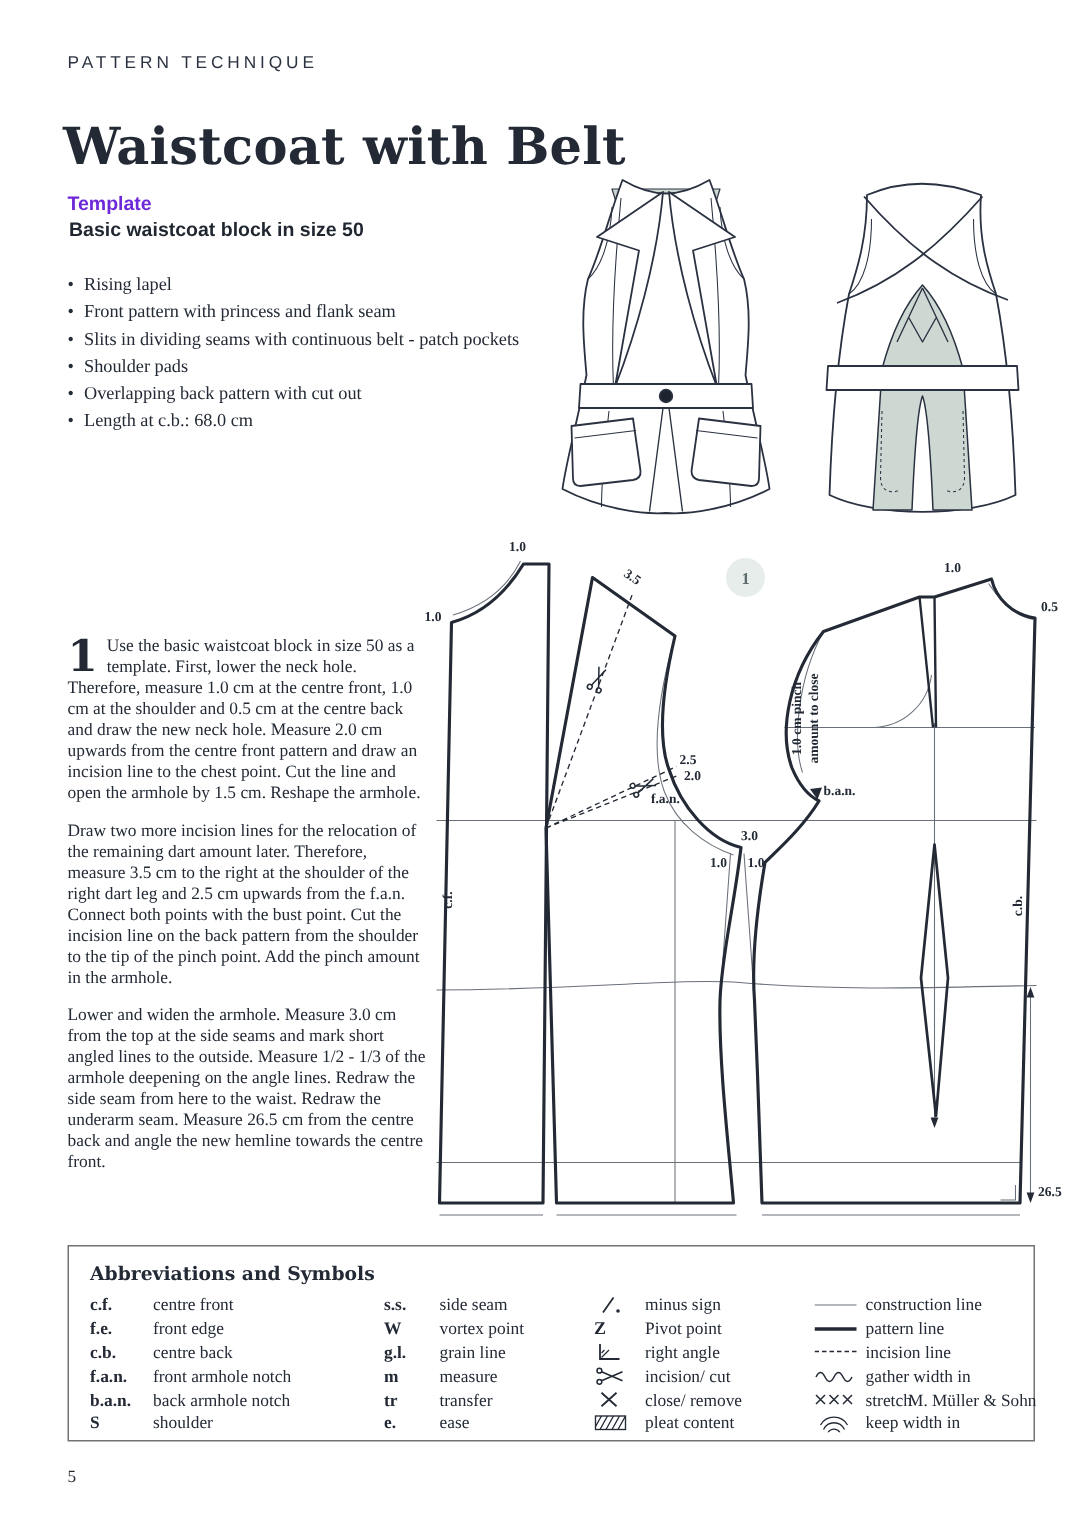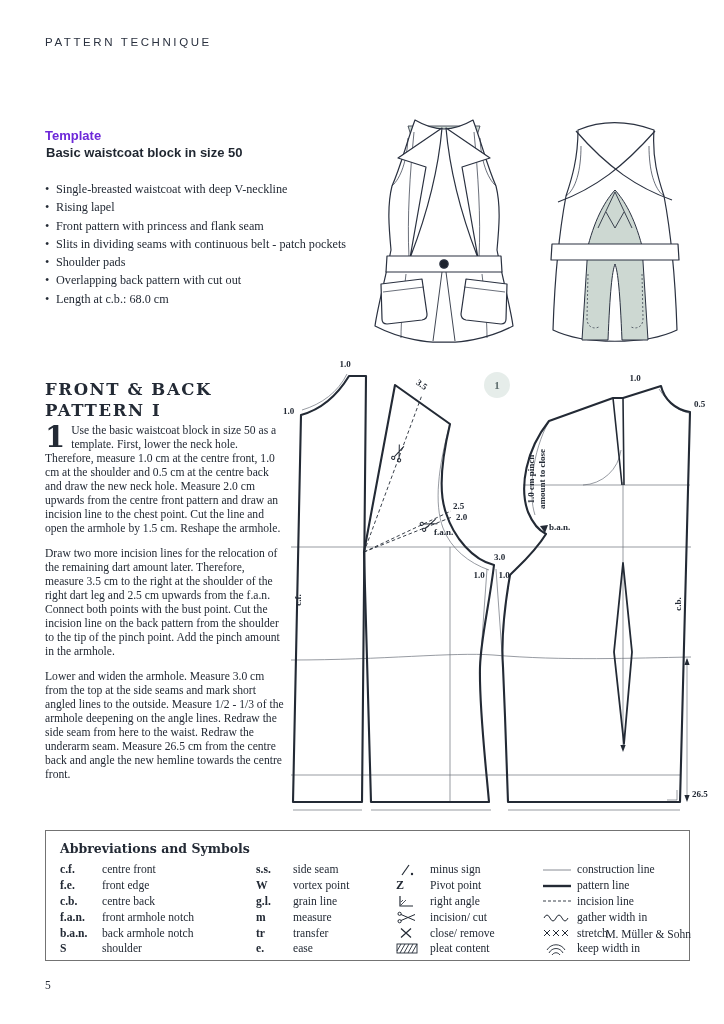--- a/index.html
+++ b/index.html
@@ -49,25 +49,25 @@
   
   svg text{font-family:"Liberation Serif",serif;}
   .dlab{font-size:9px;font-weight:bold;fill:#232a35;}
 </style>
 </head>
 <body>
 
 <div class="page">
 
   <div class="eyebrow">PATTERN TECHNIQUE</div>
+  <h1 class="title" style="margin:0;">Waistcoat with Belt</h1>
   <div class="template-label">Template</div>
   <div class="subtitle">Basic waistcoat block in size 50</div>
 
   <div class="features">
-    <div class="feature">Single-breasted waistcoat with deep V-neckline</div>
     <div class="feature">Rising lapel</div>
     <div class="feature">Front pattern with princess and flank seam</div>
     <div class="feature">Slits in dividing seams with continuous belt - patch pockets</div>
     <div class="feature">Shoulder pads</div>
     <div class="feature">Overlapping back pattern with cut out</div>
     <div class="feature">Length at c.b.: 68.0 cm</div>
   </div>
 
   <svg class="illu" style="left:360px;top:112px;" width="168" height="238" viewBox="0 0 168 238">
     <g stroke="#2a3140" stroke-width="1.2" fill="none" stroke-linejoin="round">
@@ -121,24 +121,20 @@
 
       <path fill="#ffffff" d="M 26,128 L 152,128 L 153,144 L 25,144 Z"></path>
 
       <g stroke-width="0.7" stroke-dasharray="2,2">
         <path d="M 62,158 L 61,202 Q 61,212 70,212 L 73,211"></path>
         <path d="M 116,158 L 117,202 Q 117,212 108,212 L 105,211"></path>
       </g>
     </g>
   </svg>
 
-  <div class="section-heading">
-    <div>FRONT &amp; BACK</div>
-    <div>PATTERN I</div>
-  </div>
 
   <div class="steps">
     <p><span class="dropcap">1</span><span>Use the basic waistcoat block in size 50 as a template. First, lower the neck hole. Therefore, measure 1.0 cm at the centre front, 1.0 cm at the shoulder and 0.5 cm at the centre back and draw the new neck hole. Measure 2.0 cm upwards from the centre front pattern and draw an incision line to the chest point. Cut the line and open the armhole by 1.5 cm. Reshape the armhole.</span></p>
     <p>Draw two more incision lines for the relocation of the remaining dart amount later. Therefore, measure 3.5 cm to the right at the shoulder of the right dart leg and 2.5 cm upwards from the f.a.n. Connect both points with the bust point. Cut the incision line on the back pattern from the shoulder to the tip of the pinch point. Add the pinch amount in the armhole.</p>
     <p>Lower and widen the armhole. Measure 3.0 cm from the top at the side seams and mark short angled lines to the outside. Measure 1/2 - 1/3 of the armhole deepening on the angle lines. Redraw the side seam from here to the waist. Redraw the underarm seam. Measure 26.5 cm from the centre back and angle the new hemline towards the centre front.</p>
   </div>
 
   <svg class="diagram" width="440" height="470" viewBox="0 0 440 470">
     <defs>
       <g id="sc" stroke="#232a35" stroke-width="1" fill="none">

